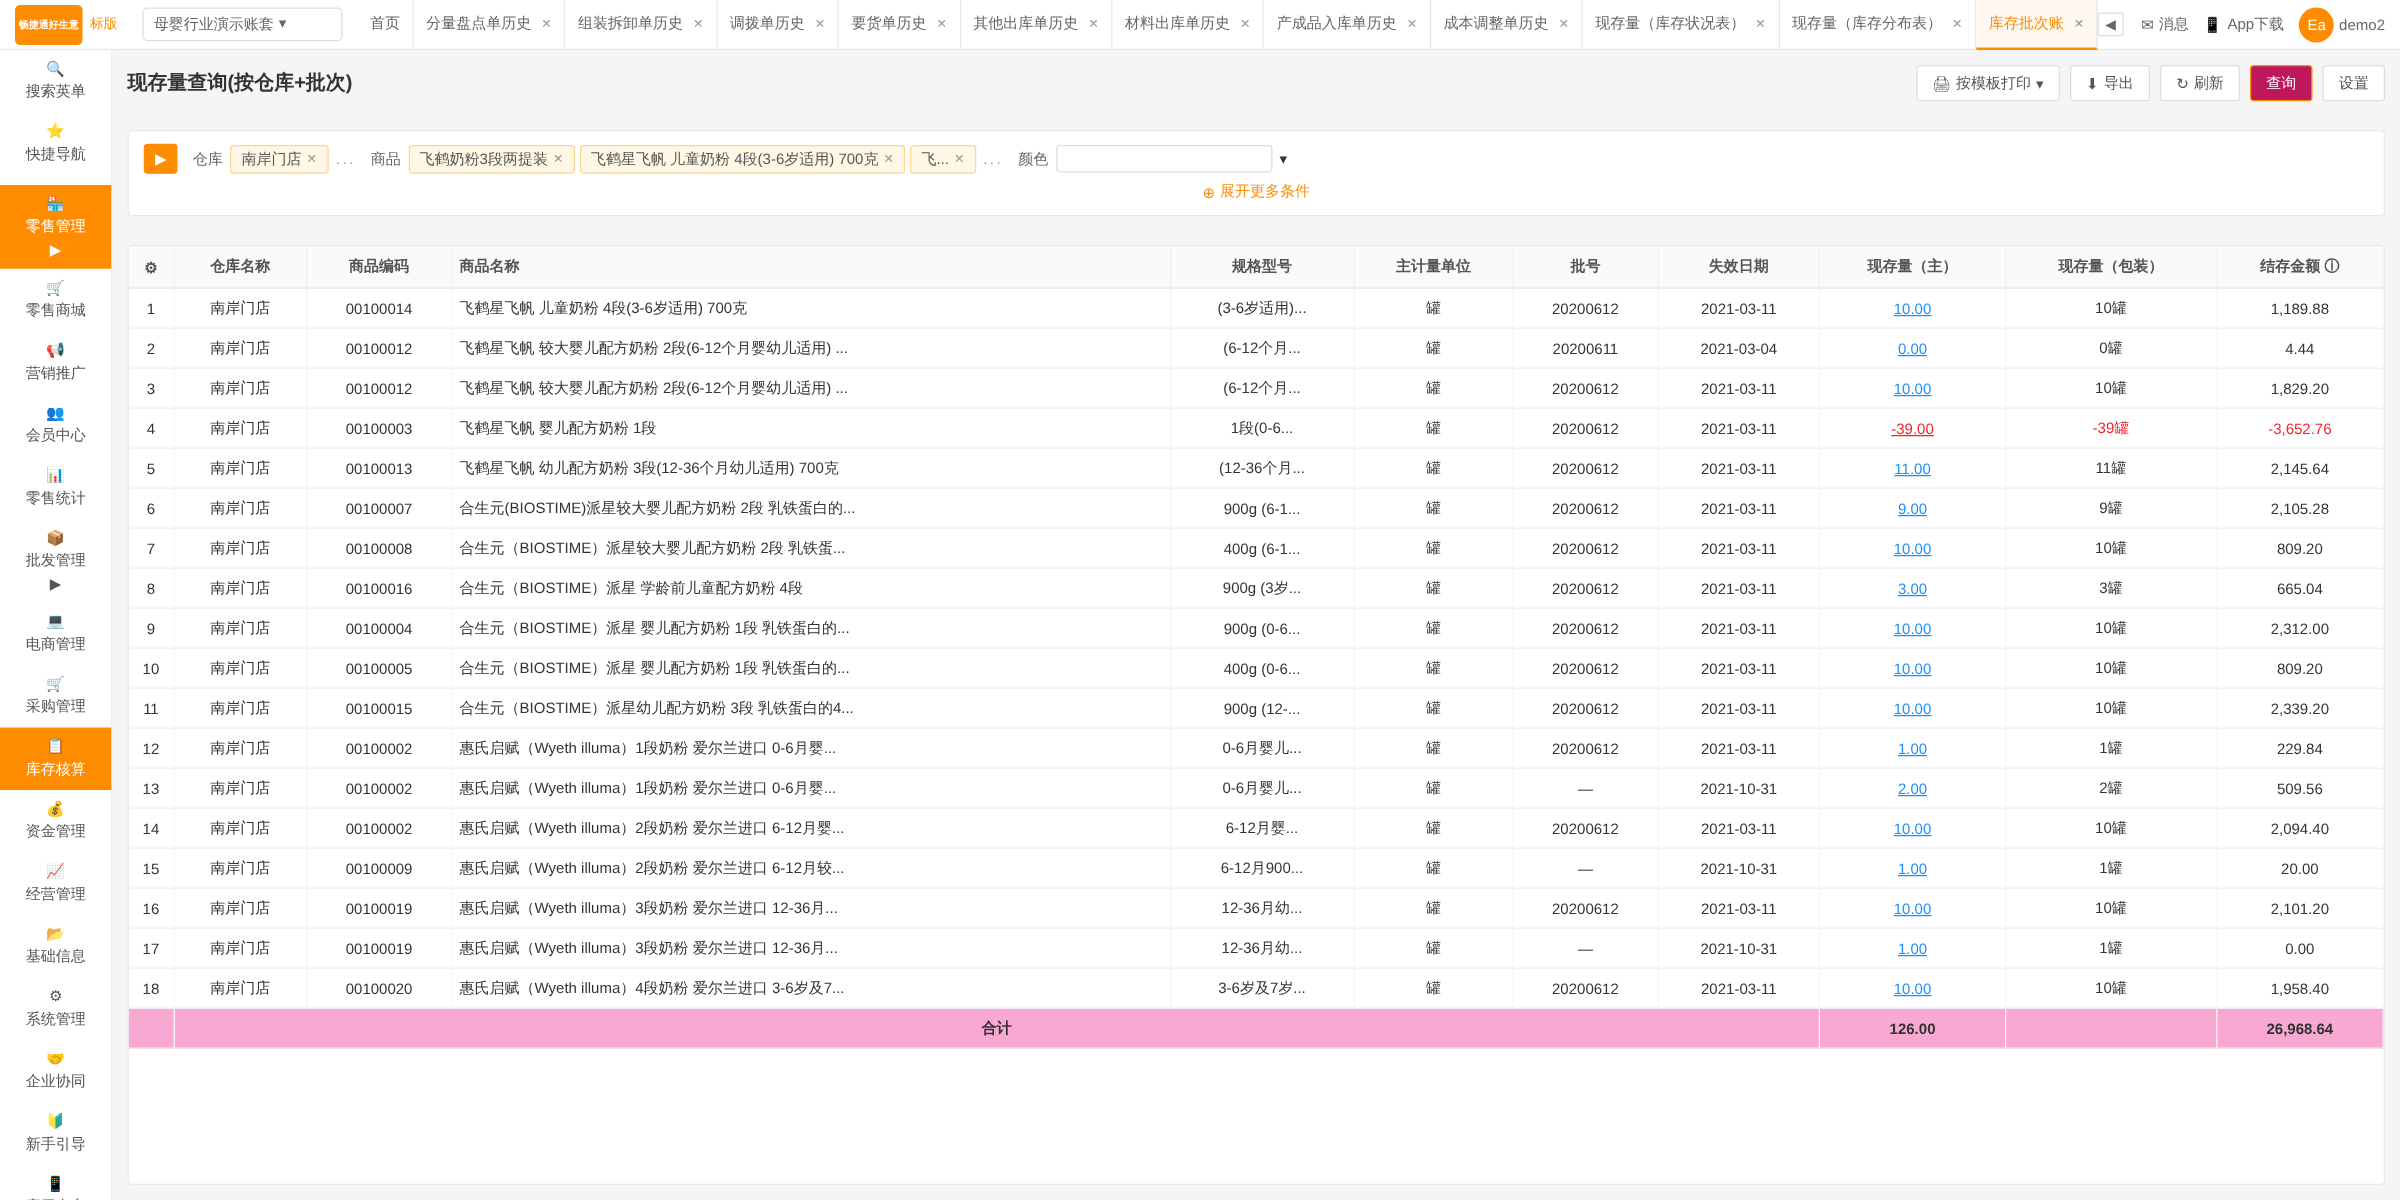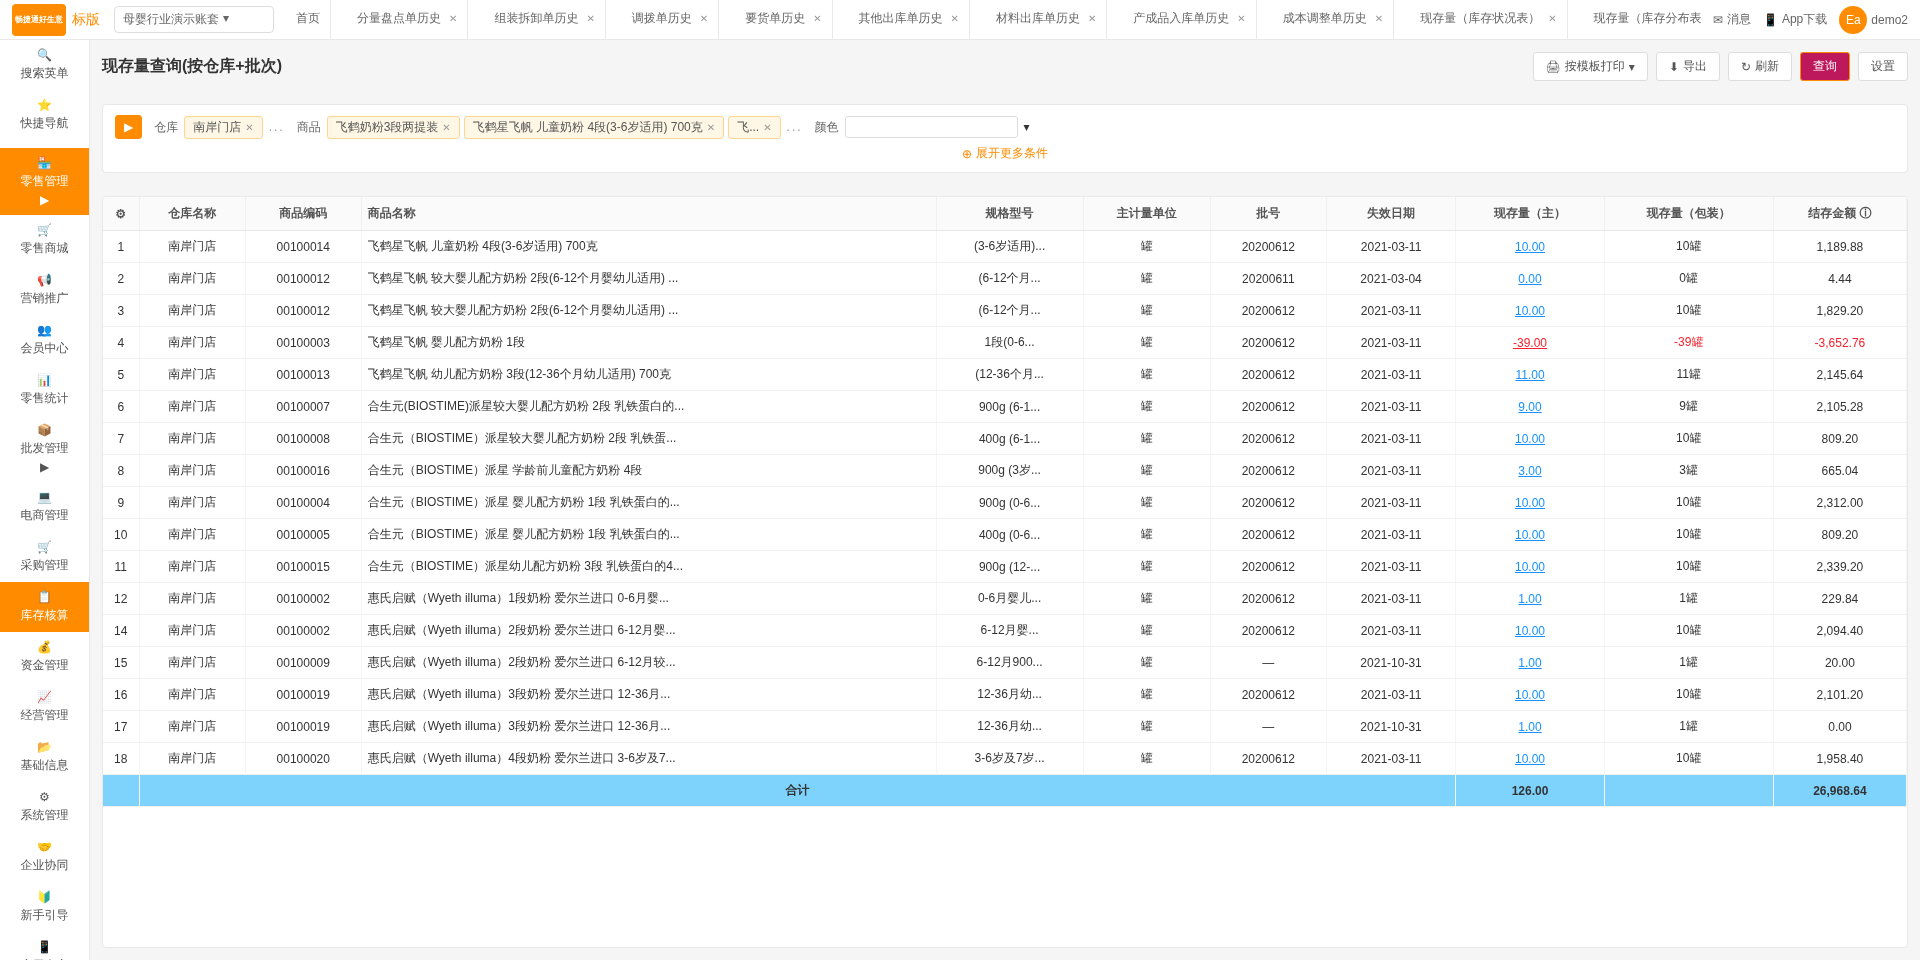--- a/index.html
+++ b/index.html
@@ -5,23 +5,23 @@
     * { box-sizing: border-box; margin: 0; padding: 0; }
     body { font-family: 'Microsoft YaHei', Arial, sans-serif; font-size: 12px; background: #f5f5f5; color: #333; overflow: hidden; height: 960px; }
     
     
     .top-bar {
       display: flex; align-items: center; background: #fff; height: 40px;
       border-bottom: 1px solid #e8e8e8; padding: 0 12px; gap: 12px;
     }
     .logo-area { display: flex; align-items: center; gap: 6px; min-width: 90px; }
     .logo-icon { width: 54px; height: 32px; background: #ff8c00; border-radius: 4px; display: flex; align-items: center; justify-content: center; color: white; font-size: 10px; font-weight: bold; }
-    .logo-text { font-size: 14px; color: #ff8c00; line-height: 1.2; }
+    .logo-text { font-size: 11px; color: #ff8c00; line-height: 1.2; }
     .store-selector { display: flex; gap: 4px; padding: 4px 8px; border: 1px solid #ddd; border-radius: 4px; cursor: pointer; font-size: 12px; color: #666; min-width: 160px; }
-    .top-nav-tabs { display: flex; align-items: center; flex: 1; overflow: hidden; gap: 16px; }
+    .top-nav-tabs { display: flex; align-items: center; flex: 1; overflow: hidden; gap: 0; }
     .top-nav-tab { padding: 0 10px; height: 40px; display: flex; align-items: center; gap: 4px; font-size: 12px; color: #666; cursor: pointer; border-right: 1px solid #e8e8e8; white-space: nowrap; border-bottom: 2px solid transparent; flex-shrink: 0; }
     .top-nav-tab.active { color: #ff8c00; border-bottom: 2px solid #ff8c00; background: #fff8f0; }
     .top-nav-tab .close-x { font-size: 10px; color: #999; margin-left: 4px; }
     .tab-nav-arrows { display: flex; gap: 2px; }
     .tab-nav-arrows span { cursor: pointer; padding: 2px 5px; color: #666; border: 1px solid #ddd; border-radius: 2px; font-size: 11px; }
     .top-right { display: flex; align-items: center; gap: 12px; margin-left: auto; }
     .top-right-item { display: flex; align-items: center; gap: 4px; font-size: 12px; color: #666; cursor: pointer; }
     .avatar { width: 28px; height: 28px; border-radius: 50%; background: #ff8c00; display: flex; align-items: center; justify-content: center; color: white; font-size: 12px; }
 
     
@@ -57,21 +57,21 @@
     .filter-expand { display: flex; align-items: center; justify-content: center; color: #ff8c00; cursor: pointer; font-size: 12px; gap: 4px; margin-top: 6px; }
     .filter-dots { color: #999; letter-spacing: 2px; cursor: pointer; }
     
     
     .table-container { flex: 1; background: #fff; border: 1px solid #e8e8e8; border-radius: 4px; overflow: hidden; display: flex; flex-direction: column; }
     .table-wrap { overflow-y: auto; flex: 1; }
     table { width: 100%; border-collapse: collapse; font-size: 12px; }
     thead tr { background: #fafafa; }
     thead th { padding: 8px 6px; text-align: center; border-bottom: 1px solid #e8e8e8; border-right: 1px solid #f0f0f0; font-weight: 600; color: #555; white-space: nowrap; font-size: 12px; }
     tbody tr { border-bottom: 1px solid #f0f0f0; }
-    tbody tr.total-row { background: #7dd3fc; font-weight: bold; }
+    tbody tr.total-row { background: #f9a8d4; font-weight: bold; }
     tbody td { padding: 7px 6px; text-align: center; border-right: 1px solid #f5f5f5; color: #333; font-size: 12px; }
     tbody td.text-left { text-align: left; }
     tbody td.text-right { text-align: center; }
     .link-underline { text-decoration: underline; color: #1890ff; cursor: pointer; }
     .text-red { color: #f5222d; }
     .col-num { width: 36px; }
     .col-setting { width: 30px; }
     
     
     ::-webkit-scrollbar { width: 6px; height: 6px; }
@@ -453,20 +453,33 @@
     <td class="text-left">惠氏启赋（Wyeth illuma）1段奶粉 爱尔兰进口 0-6月婴...</td>
     <td>0-6月婴儿...</td>
     <td>罐</td>
     <td>20200612</td>
     <td>2021-03-11</td>
     <td><span class="link-underline ">1.00</span></td>
     <td class="">1罐</td>
     <td class="text-right">229.84</td>
   </tr>
                 <tr>
+    <td class="col-num">13</td>
+    <td>南岸门店</td>
+    <td>00100002</td>
+    <td class="text-left">惠氏启赋（Wyeth illuma）1段奶粉 爱尔兰进口 0-6月婴...</td>
+    <td>0-6月婴儿...</td>
+    <td>罐</td>
+    <td>—</td>
+    <td>2021-10-31</td>
+    <td><span class="link-underline ">2.00</span></td>
+    <td class="">2罐</td>
+    <td class="text-right">509.56</td>
+  </tr>
+                <tr>
     <td class="col-num">14</td>
     <td>南岸门店</td>
     <td>00100002</td>
     <td class="text-left">惠氏启赋（Wyeth illuma）2段奶粉 爱尔兰进口 6-12月婴...</td>
     <td>6-12月婴...</td>
     <td>罐</td>
     <td>20200612</td>
     <td>2021-03-11</td>
     <td><span class="link-underline ">10.00</span></td>
     <td class="">10罐</td>

